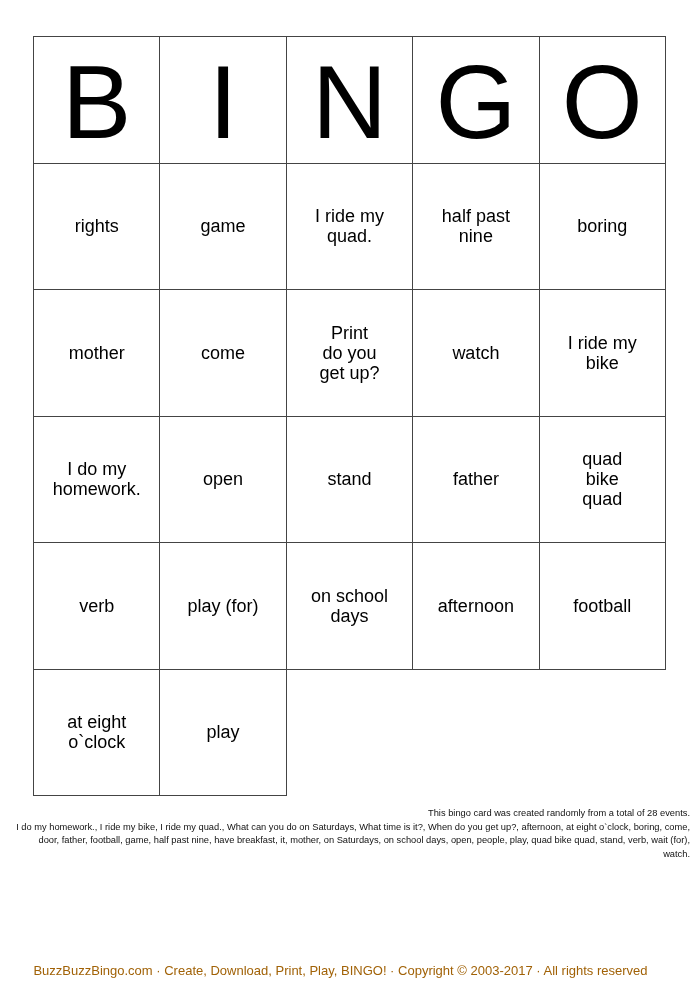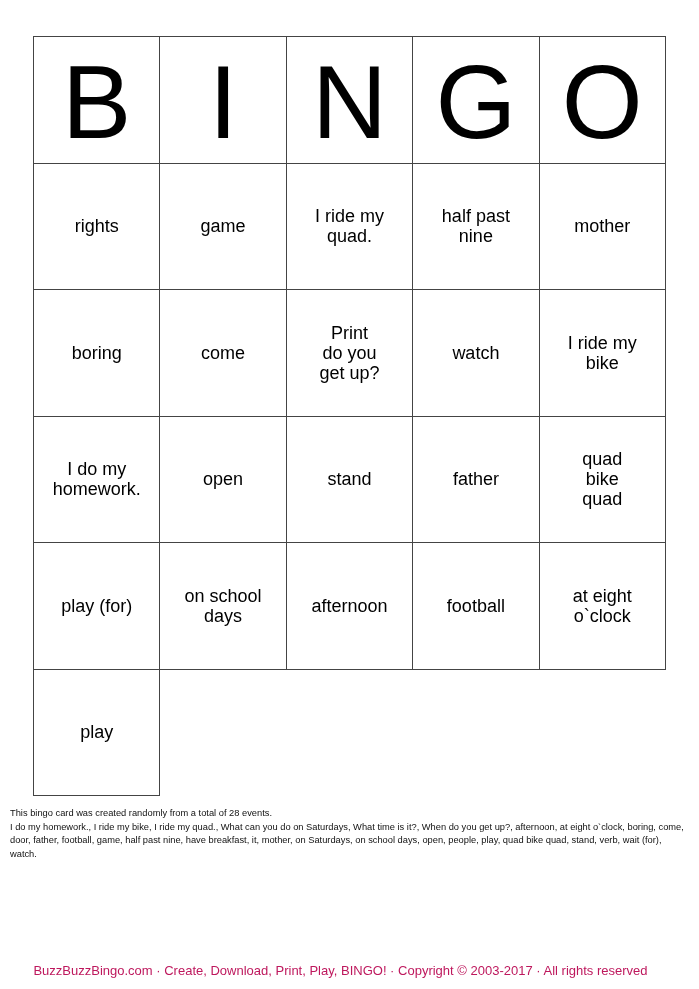--- a/index.html
+++ b/index.html
@@ -7,59 +7,60 @@
          font-family: "Liberation Sans", sans-serif; color: #000; }
   .card { position: absolute; left: 33px; top: 36px; width: 633px; height: 760px;
           display: grid; grid-template-columns: repeat(5, 1fr); grid-template-rows: repeat(6, 1fr);
           border-top: 1px solid #444; border-left: 1px solid #444; box-sizing: border-box; }
   .cell { border-right: 1px solid #444; border-bottom: 1px solid #444;
           display: flex; align-items: center; justify-content: center; text-align: center;
           box-sizing: border-box; padding: 0 8px; }
   .head { font-size: 104px; line-height: 1; padding-top: 4px; }
   .sq { font-size: 18px; line-height: 20px; white-space: pre-line; }
   .note { position: absolute; left: 10px; top: 807px; width: 680px; font-size: 9.3px; line-height: 13.5px; color: #111; }
-  .note p { margin: 0; }
-  .footer { position: absolute; left: 0; top: 963px; width: 681px; text-align: center; font-size: 13px; color: #be185d; }
+  .note p { margin: 0; text-align: right; }
+  .footer { position: absolute; left: 0; top: 963px; width: 681px; text-align: center; font-size: 13px; color: #a16207; }
 </style>
 </head>
 <body>
 
 <div class="card">
   <div class="cell head">B</div>
   <div class="cell head">I</div>
   <div class="cell head">N</div>
   <div class="cell head">G</div>
   <div class="cell head">O</div>
 
   <div class="cell sq">rights</div>
   <div class="cell sq">game</div>
   <div class="cell sq">I ride my
 quad.</div>
   <div class="cell sq">half past
 nine</div>
+  <div class="cell sq">boring</div>
+
   <div class="cell sq">mother</div>
-
-  <div class="cell sq">boring</div>
   <div class="cell sq">come</div>
   <div class="cell sq">Print
 do you
 get up?</div>
   <div class="cell sq">watch</div>
   <div class="cell sq">I ride my
 bike</div>
 
   <div class="cell sq">I do my
 homework.</div>
   <div class="cell sq">open</div>
   <div class="cell sq">stand</div>
   <div class="cell sq">father</div>
 
   <div class="cell sq">quad
 bike
 quad</div>
+  <div class="cell sq">verb</div>
   <div class="cell sq">play (for)</div>
   <div class="cell sq">on school
 days</div>
 
   <div class="cell sq">afternoon</div>
   <div class="cell sq">football</div>
   <div class="cell sq">at eight
 o`clock</div>
   <div class="cell sq">play</div>
 </div>

